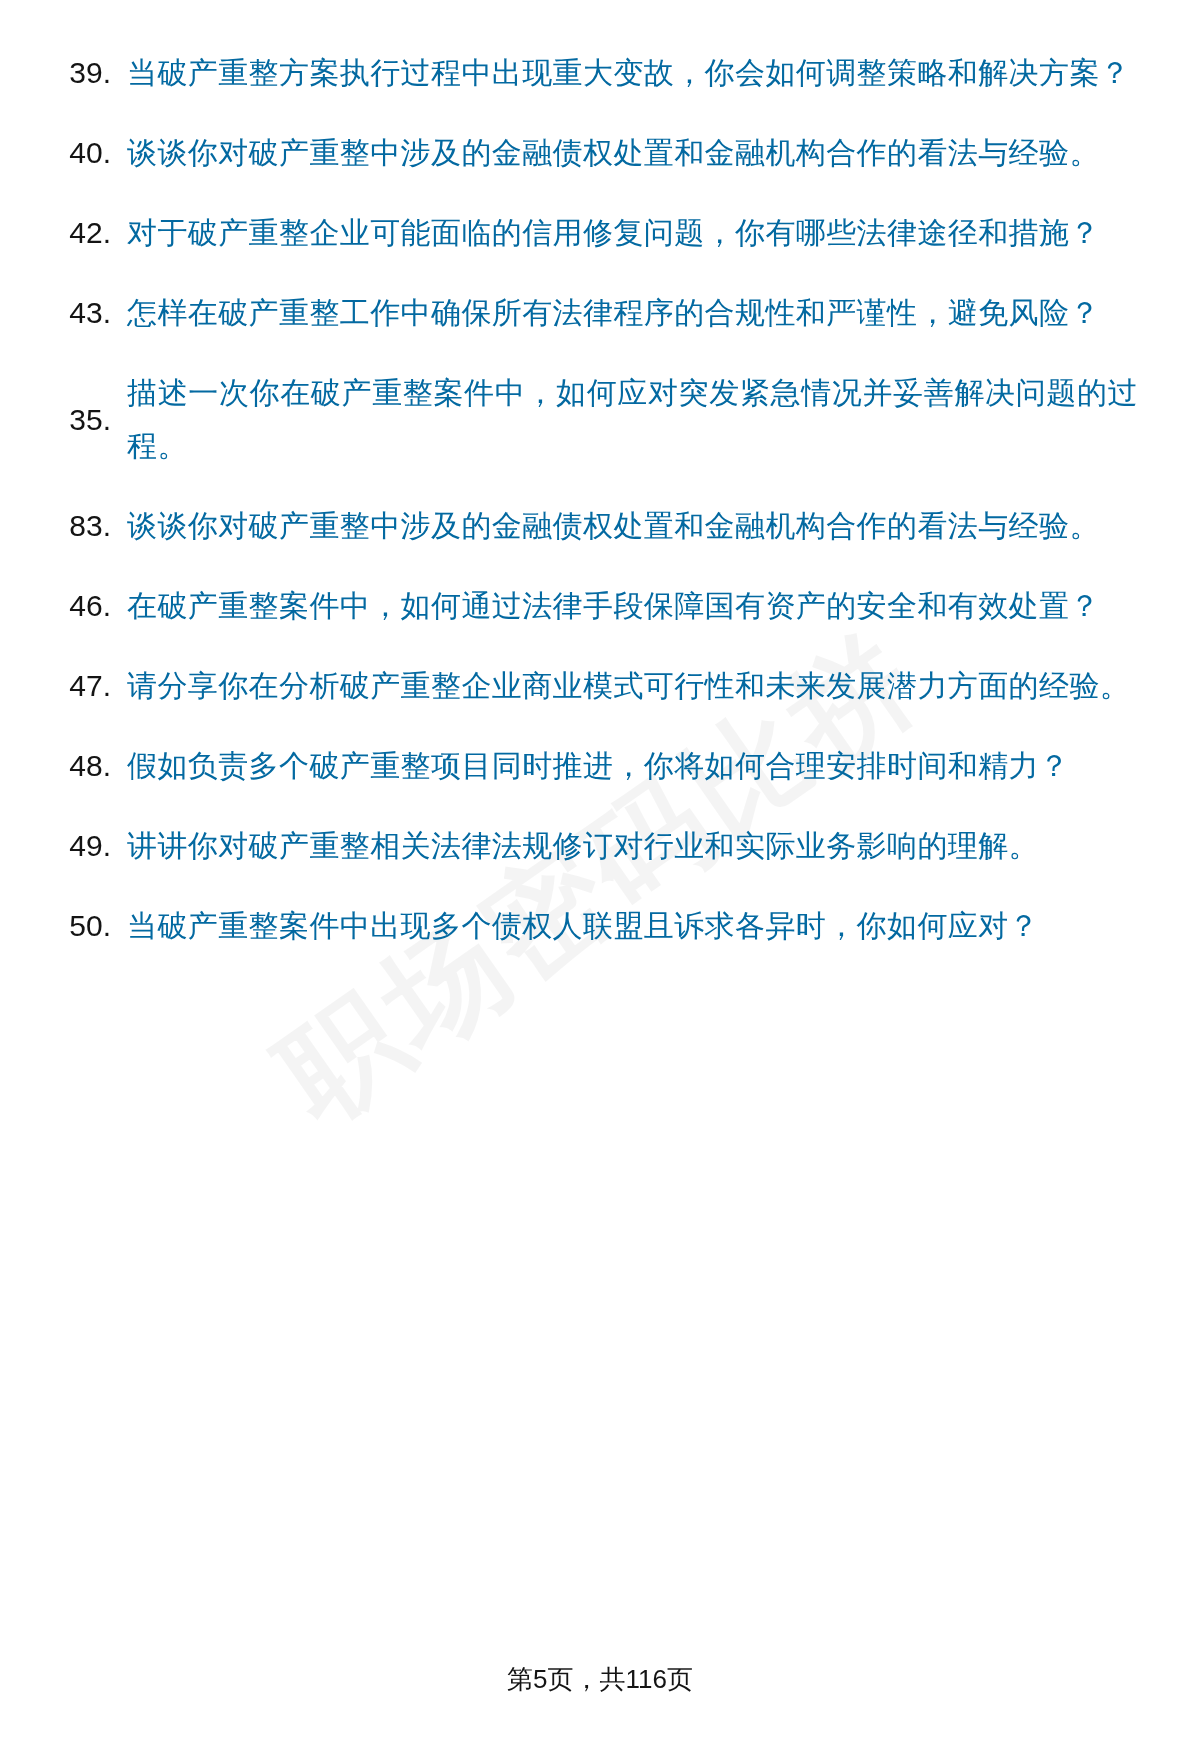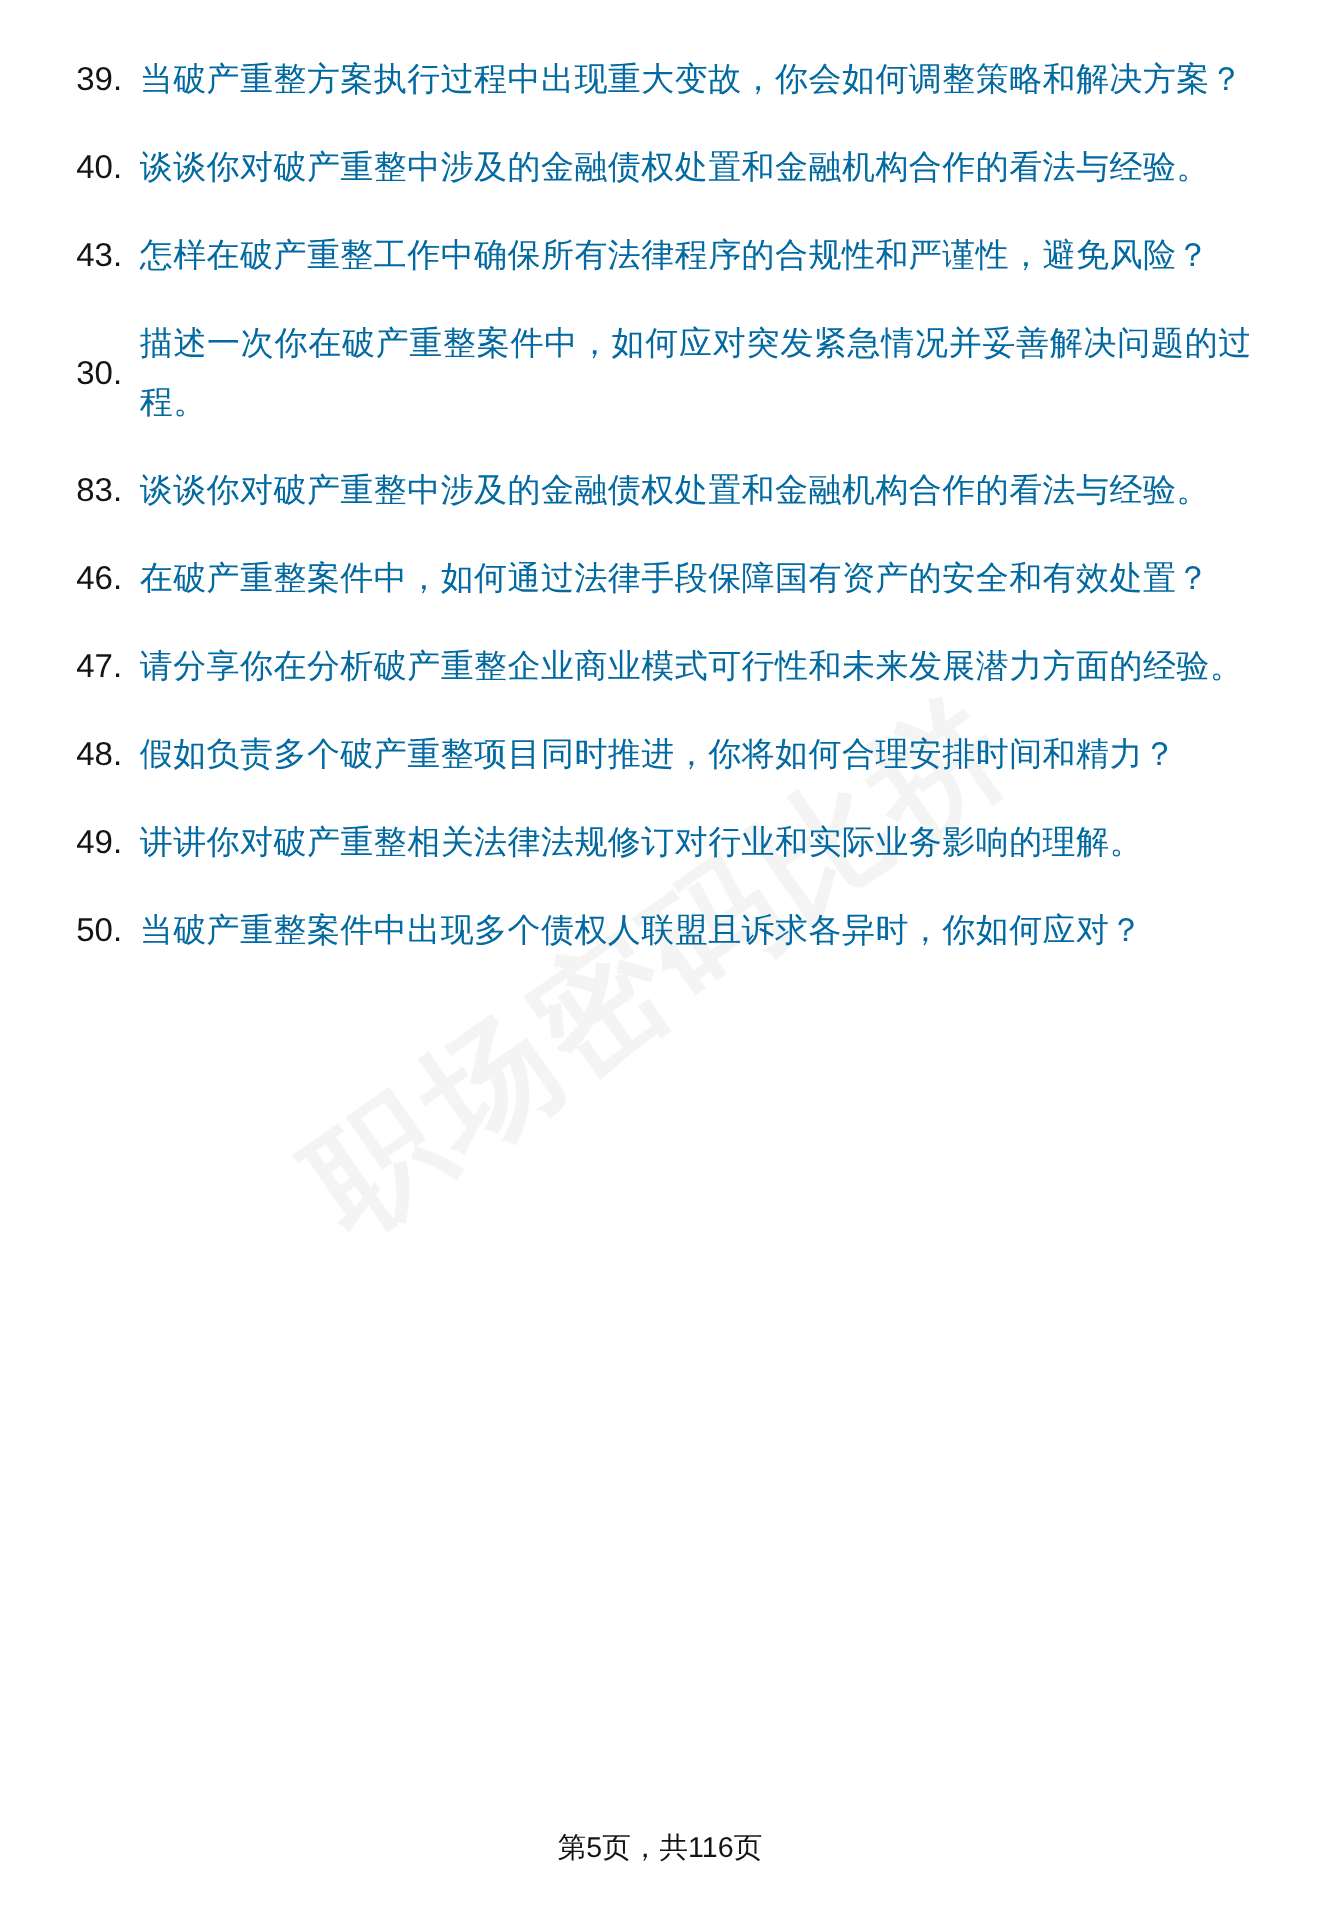--- a/index.html
+++ b/index.html
@@ -98,28 +98,32 @@
       <div class="q-num">39.</div>
       <div class="q-text">当破产重整方案执行过程中出现重大变故，你会如何调整策略和解决方案？</div>
     </div>
 
     <div class="q-item">
       <div class="q-num">40.</div>
       <div class="q-text">谈谈你对破产重整中涉及的金融债权处置和金融机构合作的看法与经验。</div>
     </div>
 
 
+    <div class="q-item">
+      <div class="q-num">42.</div>
+      <div class="q-text">对于破产重整企业可能面临的信用修复问题，你有哪些法律途径和措施？</div>
+    </div>
 
     <div class="q-item">
       <div class="q-num">43.</div>
       <div class="q-text">怎样在破产重整工作中确保所有法律程序的合规性和严谨性，避免风险？</div>
     </div>
 
     <div class="q-item">
-      <div class="q-num">30.</div>
+      <div class="q-num">35.</div>
       <div class="q-text">描述一次你在破产重整案件中，如何应对突发紧急情况并妥善解决问题的过程。</div>
     </div>
 
     <div class="q-item">
       <div class="q-num">83.</div>
       <div class="q-text">谈谈你对破产重整中涉及的金融债权处置和金融机构合作的看法与经验。</div>
     </div>
 
     <div class="q-item">
       <div class="q-num">46.</div>

